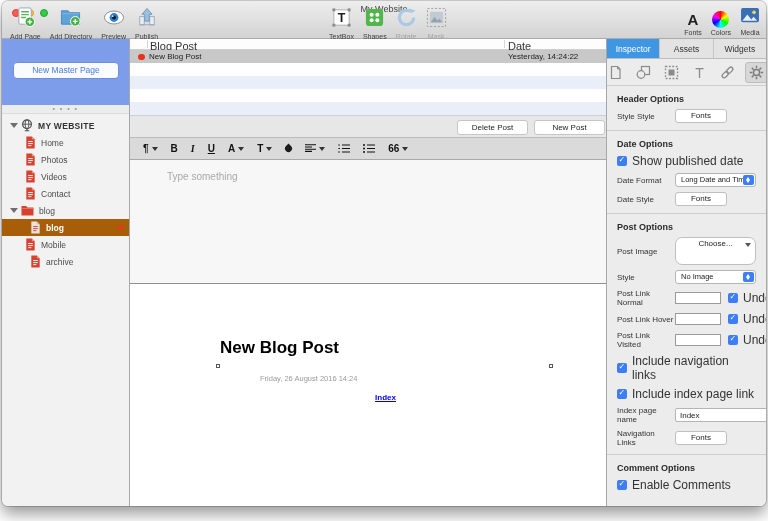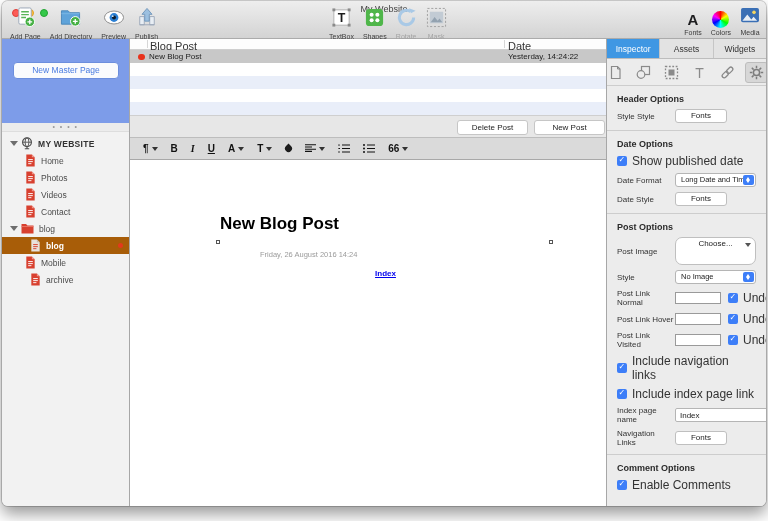--- a/index.html
+++ b/index.html
@@ -18,21 +18,21 @@
   .tb-group.left{ left:8px; } .tb-group.center{ left:327px; } .tb-group.right{ right:6px; }
   .tb-item { display:flex; flex-direction:column; align-items:center; gap:1px; cursor:default; }
   .tb-item .lab { font-size:7px; color:#3c3c3c; white-space:nowrap; }
   .tb-item.disabled .lab { color:#a3a3a3; }
   .colorwheel { width:17px; height:17px; border-radius:50%;
     background:conic-gradient(#f00,#ff8000,#ff0,#80ff00,#0f0,#00ff80,#0ff,#0080ff,#00f,#8000ff,#f0f,#ff0080,#f00); }
   .fontsA { font-size:15px; font-weight:bold; color:#1d1d1f; line-height:17px; }
 
   
   .sidebar { position:absolute; top:38px; left:0; width:128px; bottom:0; background:#f2f2f2; border-right:1px solid #a7a7a7; }
-  .master-area { height:84px; background:#7d9ce9; position:relative; }
+  .master-area { height:66px; background:#7d9ce9; position:relative; }
   .master-btn { position:absolute; left:11px; top:23px; width:106px; height:17px; background:#fafbfd;
                 border:1px solid #6c8edd; border-radius:4px; font-size:8.5px; color:#4a7ce0; text-align:center; line-height:15px; }
   .splitter { height:9px; text-align:center; color:#9a9a9a; font-size:7px; letter-spacing:1.5px; line-height:7px; background:#ececec; border-bottom:1px solid #ddd; }
   .tree { padding-top:3px; }
   .trow { height:17px; display:flex; align-items:center; font-size:8.5px; color:#4b4b4b; position:relative; cursor:default; }
   .trow .disc { width:0; height:0; border-left:4px solid transparent; border-right:4px solid transparent; border-top:5px solid #6e6e6e; margin:0 3px 0 8px; }
   .trow svg { flex:none; }
   .trow .tlab { margin-left:5px; white-space:nowrap; }
   .trow.site .tlab { font-weight:bold; color:#333; font-size:8.5px; letter-spacing:.3px; }
   .pad-page { padding-left:23px; } .pad-sub { padding-left:28px; }
@@ -362,20 +362,23 @@
             <circle cx="1" cy="4.5" r="1" fill="#111"></circle>
             <circle cx="1" cy="8" r="1" fill="#111"></circle>
           </svg>
         </span>
       <span class="fmt">
           <span>66</span>
           <span class="caret"></span>
         </span>
     </div>
 
+    <div class="editor">
+      <div class="ph">Type something</div>
+    </div>
 
     <div class="preview">
       <div class="pv-head">New Blog Post</div>
       <span class="handle l"></span>
       <span class="handle r"></span>
       <div class="pv-date">Friday, 26 August 2016 14:24</div>
       <div class="pv-linkwrap">
         <span class="pv-link">Index</span>
       </div>
     </div>

